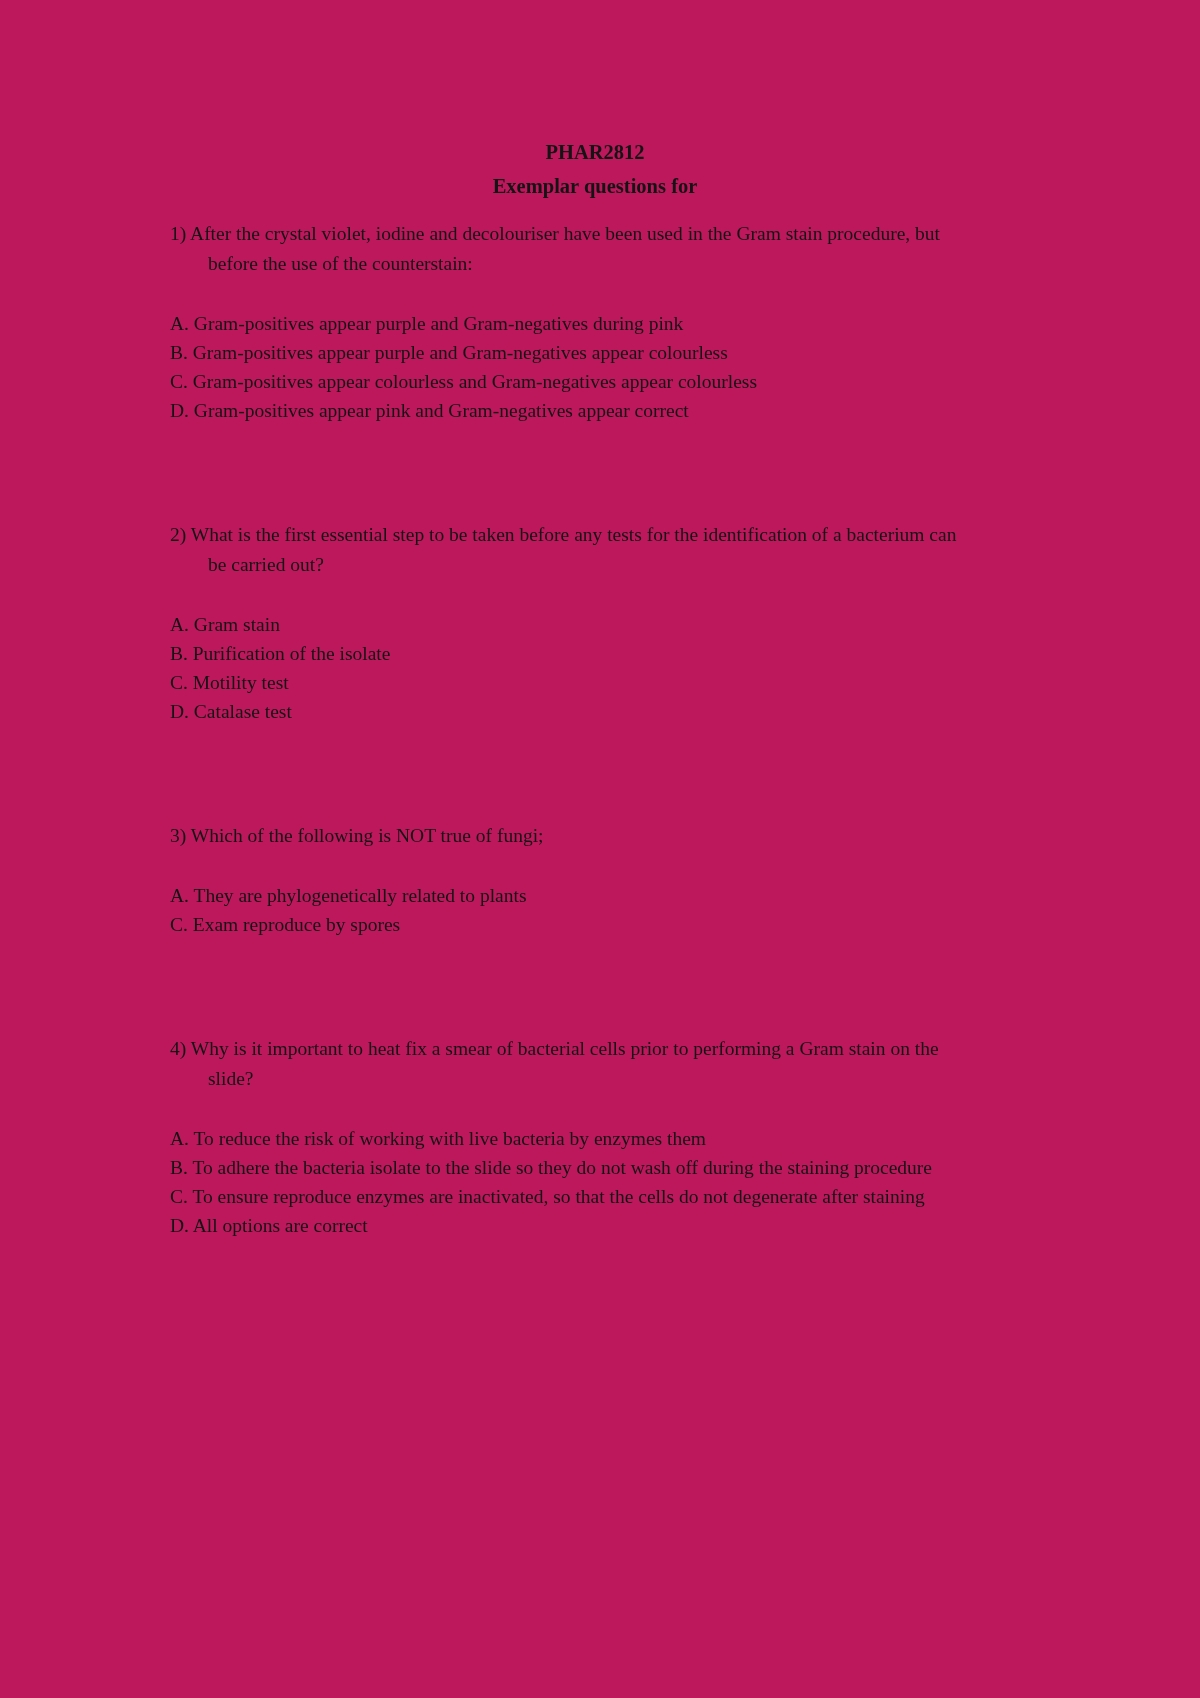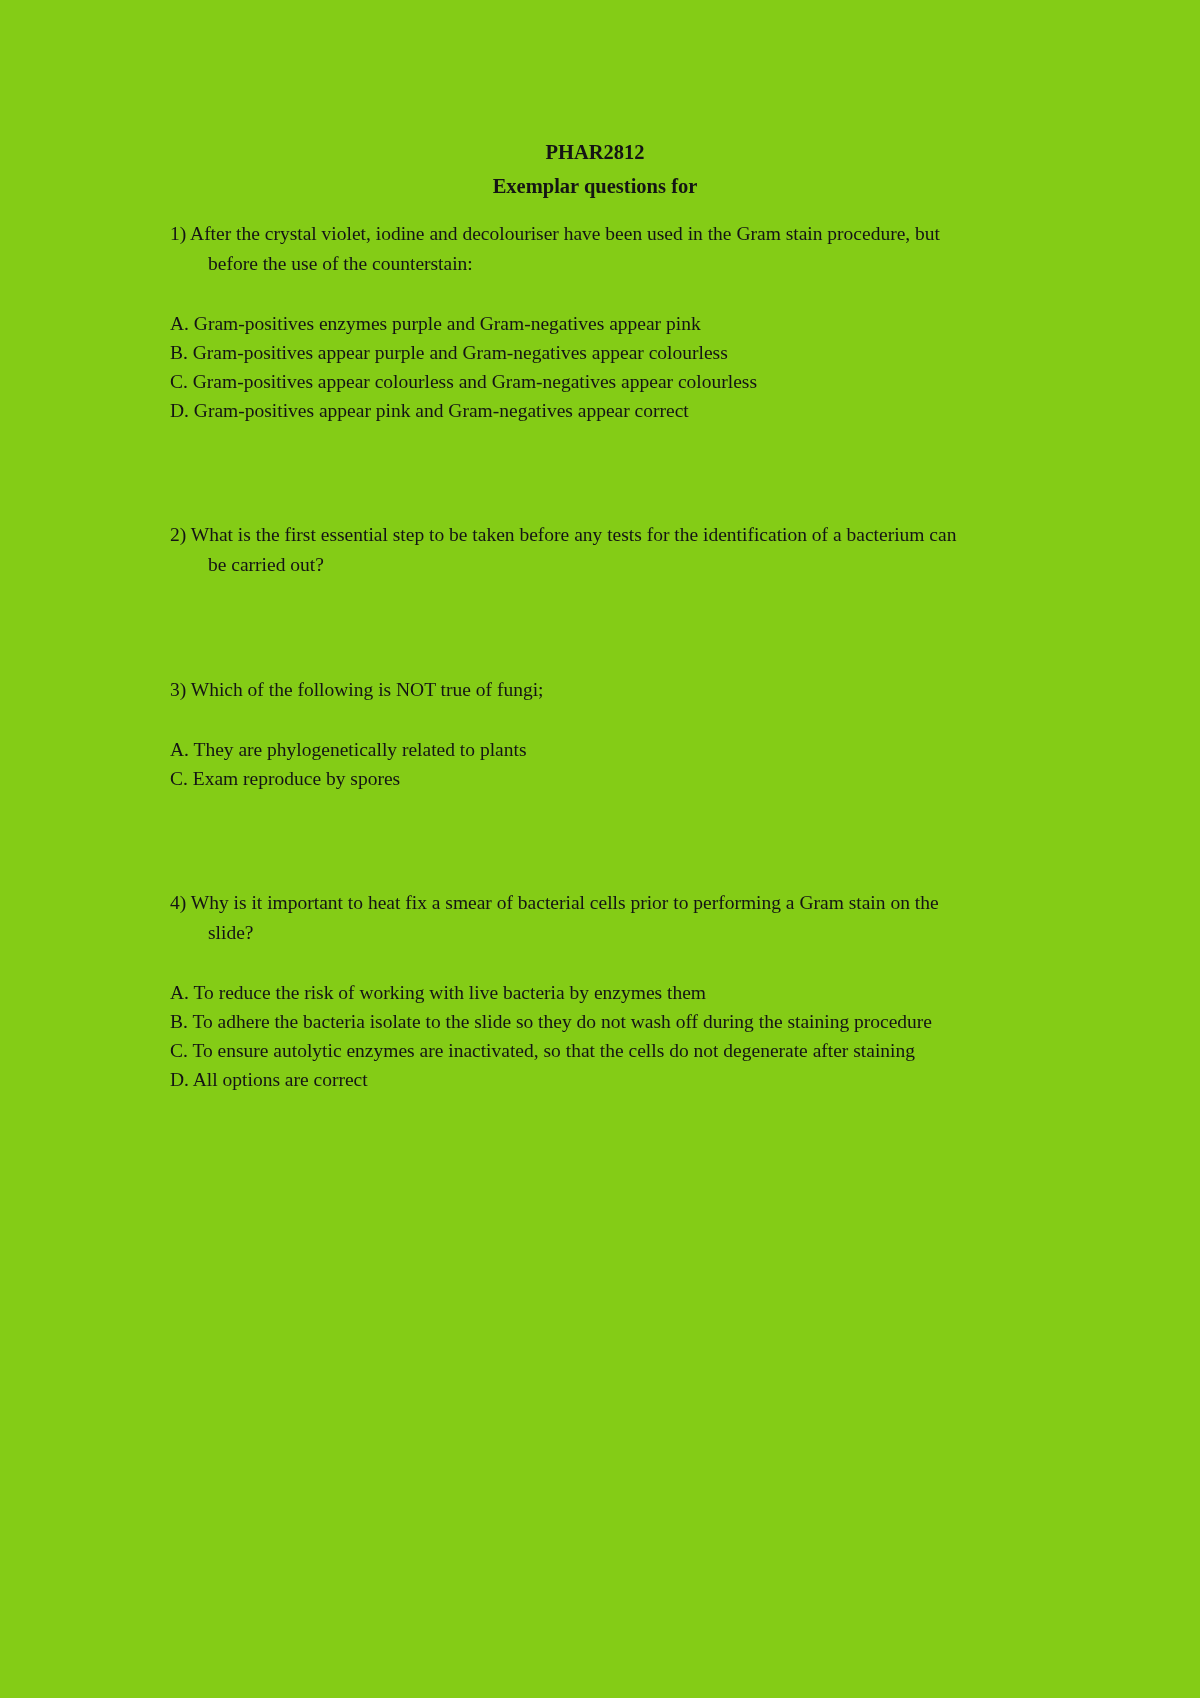--- a/index.html
+++ b/index.html
@@ -4,21 +4,21 @@
 <style>
   html, body {
     margin: 0;
     padding: 0;
     background: #ffffff;
   }
   .page {
     position: relative;
     width: 1200px;
     min-height: 1698px;
-    background: #84cc16;
+    background: #be185d;
     box-sizing: border-box;
     padding: 135px 170px 60px 170px;
     font-family: "Liberation Serif", "DejaVu Serif", serif;
     color: #141414;
     font-size: 19.5px;
   }
   .doc-title {
     width: 850px;
     text-align: center;
     font-weight: bold;
@@ -57,43 +57,49 @@
   <div class="doc-title">
     <div>PHAR2812</div>
     <div>Exemplar questions for</div>
   </div>
 
   <div class="content">
 
     <section class="question-block">
       <p class="q-text">1) After the crystal violet, iodine and decolouriser have been used in the Gram stain procedure, but before the use of the counterstain:</p>
       <div class="options">
-        <p class="option">A. Gram-positives enzymes purple and Gram-negatives appear pink</p>
+        <p class="option">A. Gram-positives appear purple and Gram-negatives during pink</p>
         <p class="option">B. Gram-positives appear purple and Gram-negatives appear colourless</p>
         <p class="option">C. Gram-positives appear colourless and Gram-negatives appear colourless</p>
         <p class="option">D. Gram-positives appear pink and Gram-negatives appear correct</p>
       </div>
     </section>
 
     <section class="question-block">
       <p class="q-text">2) What is the first essential step to be taken before any tests for the identification of a bacterium can be carried out?</p>
+      <div class="options">
+        <p class="option">A. Gram stain</p>
+        <p class="option">B. Purification of the isolate</p>
+        <p class="option">C. Motility test</p>
+        <p class="option">D. Catalase test</p>
+      </div>
     </section>
 
     <section class="question-block">
       <p class="q-text">3) Which of the following is NOT true of fungi;</p>
       <div class="options">
         <p class="option">A. They are phylogenetically related to plants</p>
         <p class="option">C. Exam reproduce by spores</p>
       </div>
     </section>
 
     <section class="question-block">
       <p class="q-text">4) Why is it important to heat fix a smear of bacterial cells prior to performing a Gram stain on the slide?</p>
       <div class="options">
         <p class="option">A. To reduce the risk of working with live bacteria by enzymes them</p>
         <p class="option">B. To adhere the bacteria isolate to the slide so they do not wash off during the staining procedure</p>
-        <p class="option">C. To ensure autolytic enzymes are inactivated, so that the cells do not degenerate after staining</p>
+        <p class="option">C. To ensure reproduce enzymes are inactivated, so that the cells do not degenerate after staining</p>
         <p class="option">D. All options are correct</p>
       </div>
     </section>
 
   </div>
 </div>
 
 </body></html>

